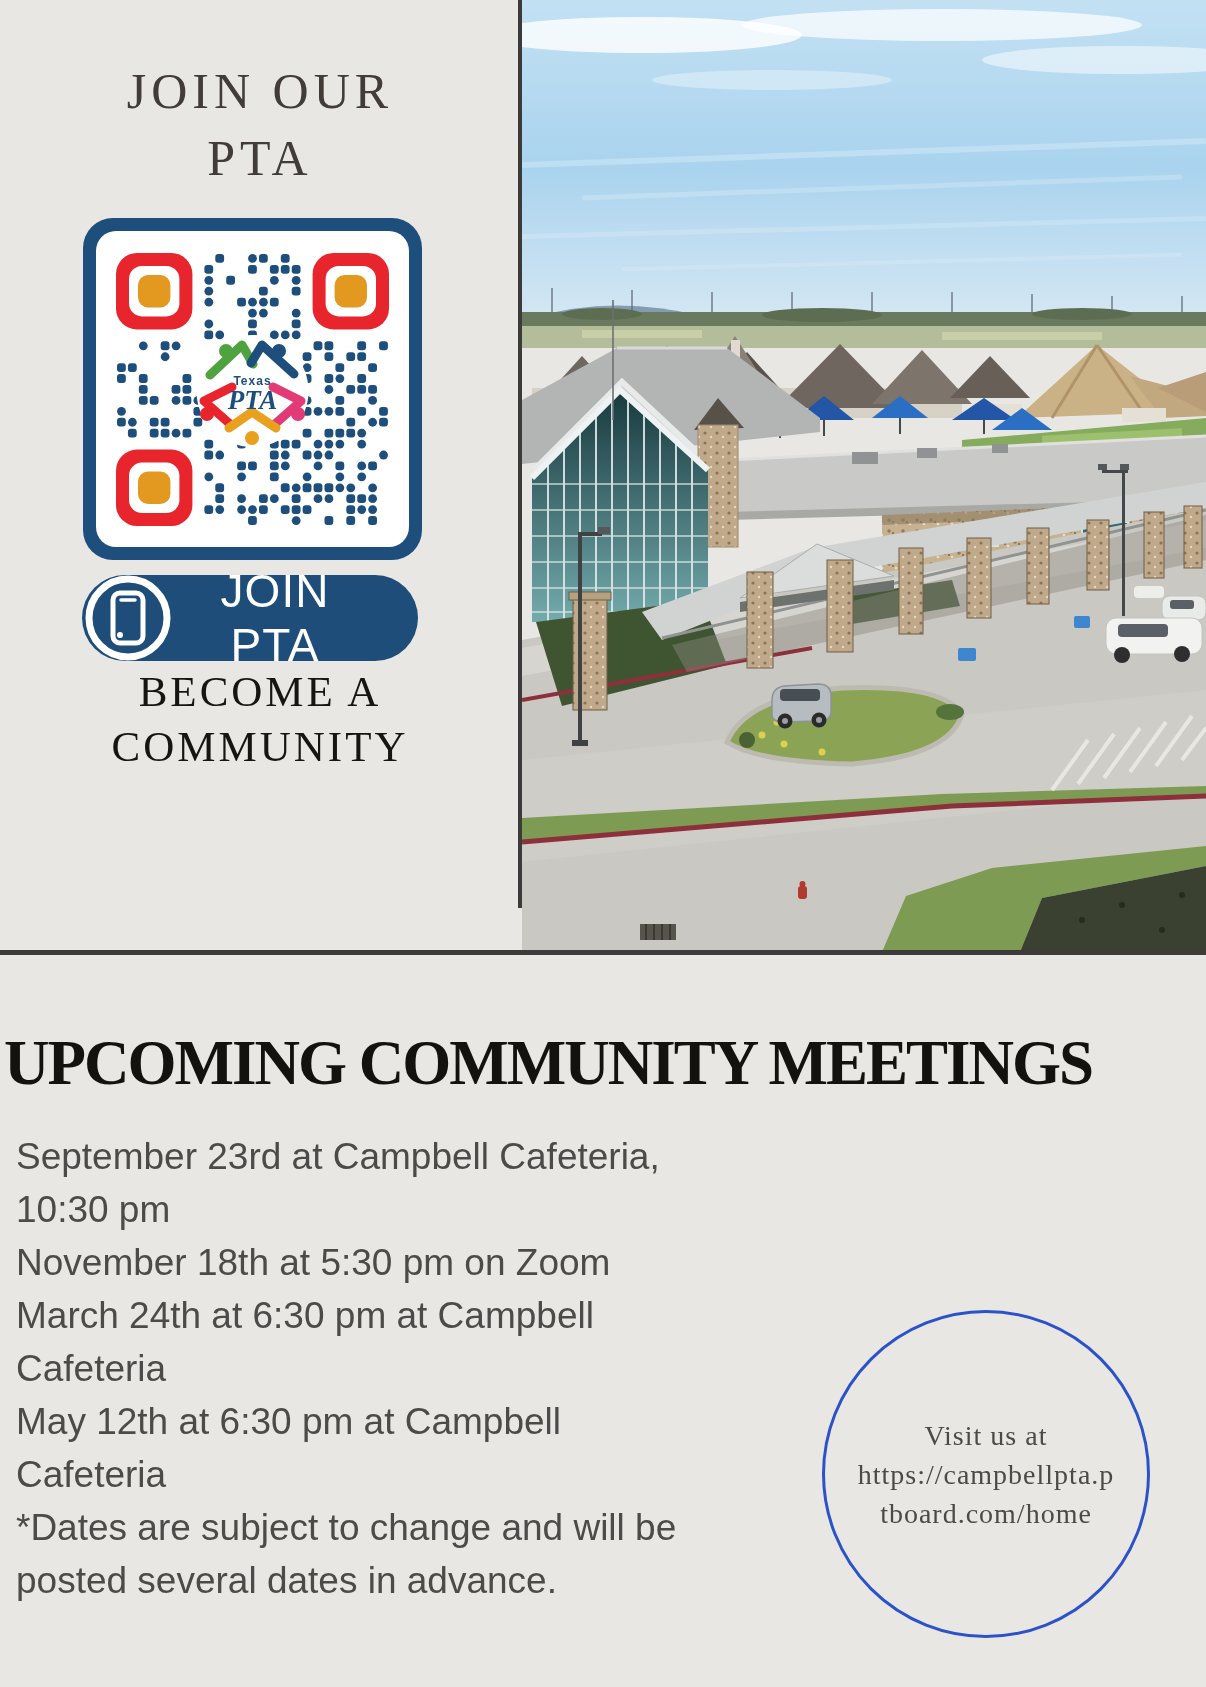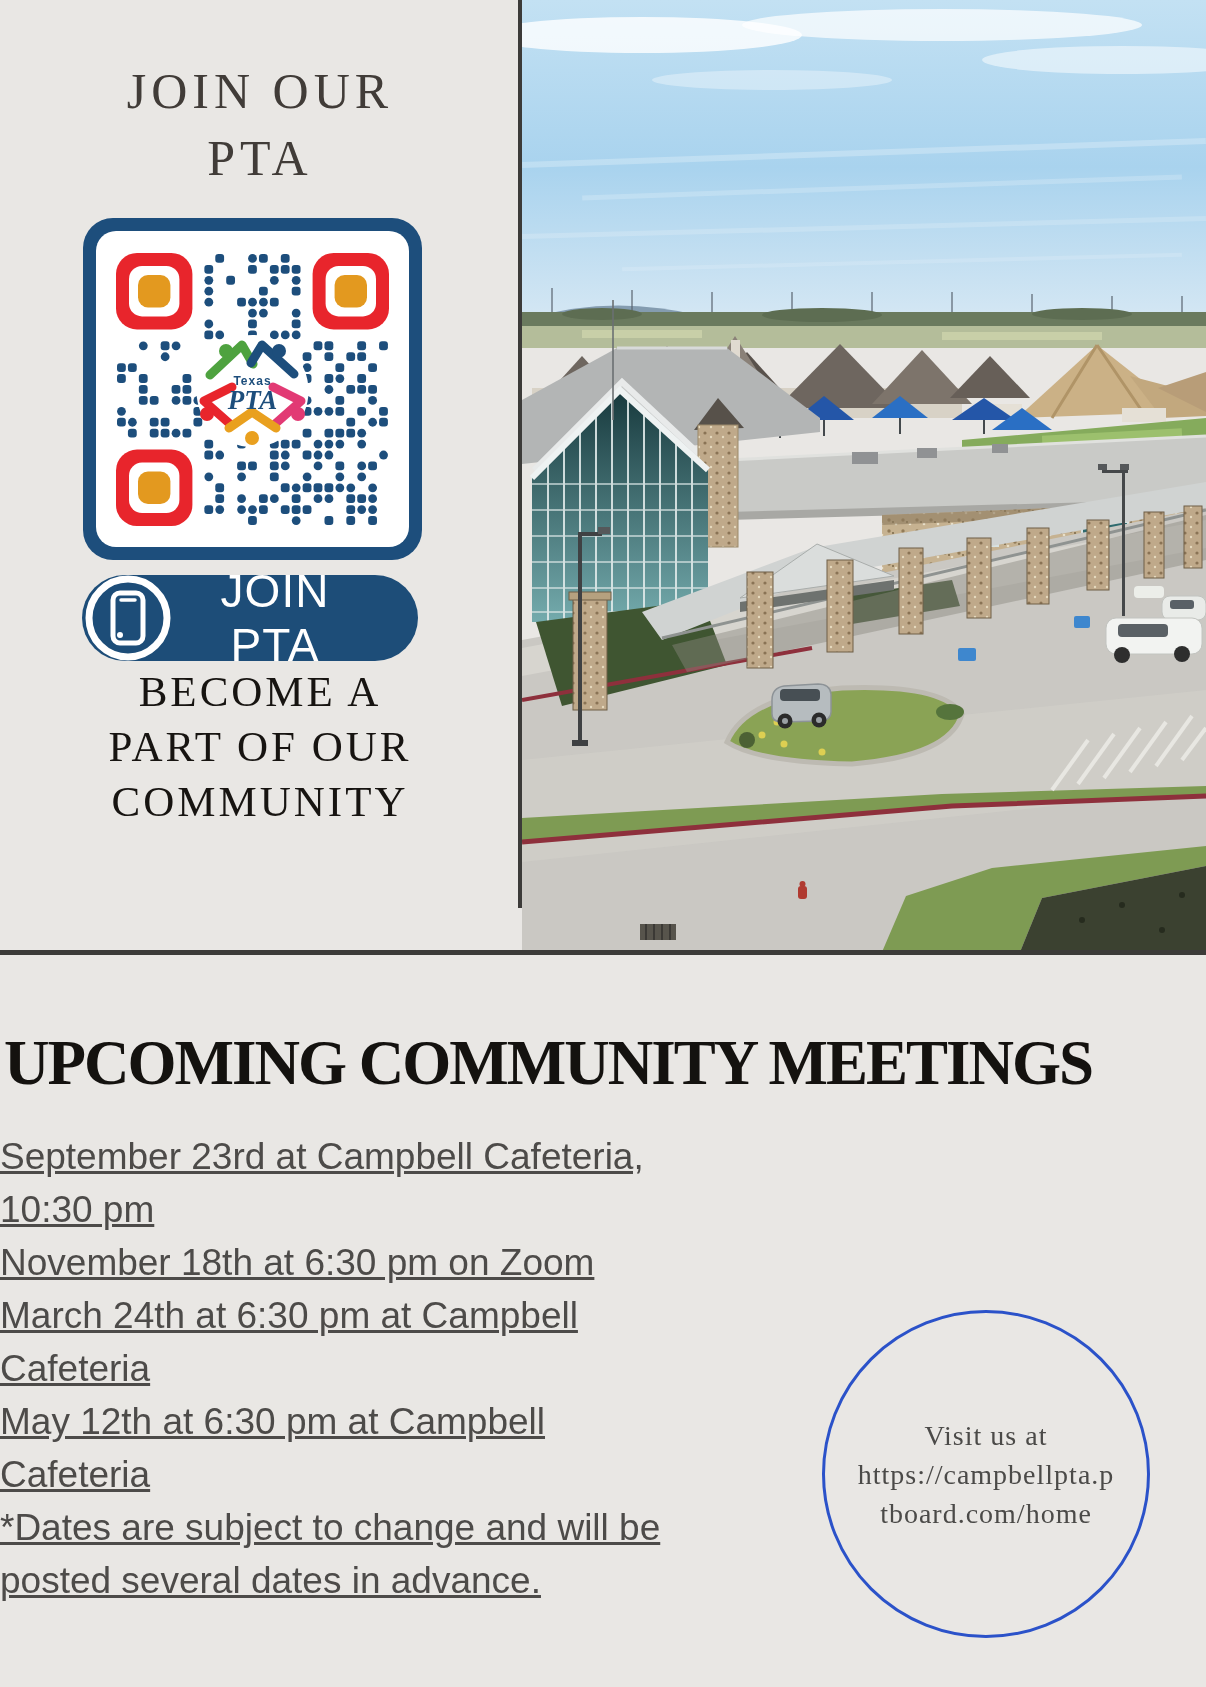--- a/index.html
+++ b/index.html
@@ -37,23 +37,23 @@
   .circle-2{left:822px;top:1310px;width:322px;height:322px;}
   .circle-label{position:absolute;left:0;right:0;top:50%;transform:translateY(-50%);
       text-align:center;color:var(--label_text,#4b4a48);font-family:"Liberation Serif",serif;}
   .circle-1 .circle-label{font-size:25px;line-height:38px;letter-spacing:4px;}
   .circle-2 .circle-label{font-size:28px;line-height:39px;letter-spacing:1px;}
   .circle-label span{display:block;white-space:nowrap;}
 
   .meetings-heading{position:absolute;left:4px;top:1030px;margin:0;white-space:nowrap;
       font-family:"Liberation Serif",serif;font-weight:700;font-size:63px;line-height:66px;
       letter-spacing:-2px;color:var(--heading_text,#14120f);}
-  .meetings-body{position:absolute;left:0;top:1130px;
+  .meetings-body{position:absolute;left:16px;top:1130px;
       font-family:"Liberation Sans",sans-serif;font-size:37px;line-height:53px;
-      color:var(--body_text,#4d4b49);text-decoration:underline;}
+      color:var(--body_text,#4d4b49);}
   .meetings-body div{white-space:nowrap;}
 </style>
 </head>
 <body>
 
 <div class="page">
 
   <div class="left-panel">
 
     <h1 class="join-title">
@@ -275,21 +275,20 @@
           <rect x="29" y="19" width="30" height="50" rx="7" fill="none" stroke="#ffffff" stroke-width="5"></rect>
           <line x1="37" y1="26" x2="51" y2="26" stroke="#ffffff" stroke-width="3.5" stroke-linecap="round"></line>
           <circle cx="36" cy="61" r="3" fill="#ffffff"></circle>
         </svg>
       </span>
       <span class="join-label">JOIN PTA</span>
     </div>
 
     <div class="tagline">
       <span>BECOME A</span>
-      <span>PART OF OUR</span>
       <span>COMMUNITY</span>
     </div>
   </div>
 
   <div class="photo">
     <svg width="684" height="952" viewBox="0 0 684 952">
       <defs>
         <linearGradient id="sky" x1="0" y1="0" x2="0" y2="1">
           <stop offset="0" stop-color="#c3e1f3"></stop>
             <stop offset="0.5" stop-color="#a9d3ee"></stop>
@@ -532,21 +531,21 @@
       <span>https://campbellpta.p</span>
       <span>tboard.com/home</span>
     </div>
   </div>
 
   <h2 class="meetings-heading">UPCOMING COMMUNITY MEETINGS</h2>
 
   <div class="meetings-body">
     <div>September 23rd at Campbell Cafeteria,</div>
     <div>10:30 pm</div>
-    <div>November 18th at 6:30 pm on Zoom</div>
+    <div>November 18th at 5:30 pm on Zoom</div>
     <div>March 24th at 6:30 pm at Campbell</div>
     <div>Cafeteria</div>
     <div>May 12th at 6:30 pm at Campbell</div>
     <div>Cafeteria</div>
     <div>*Dates are subject to change and will be</div>
     <div>posted several dates in advance.</div>
   </div>
 
 </div>
 

